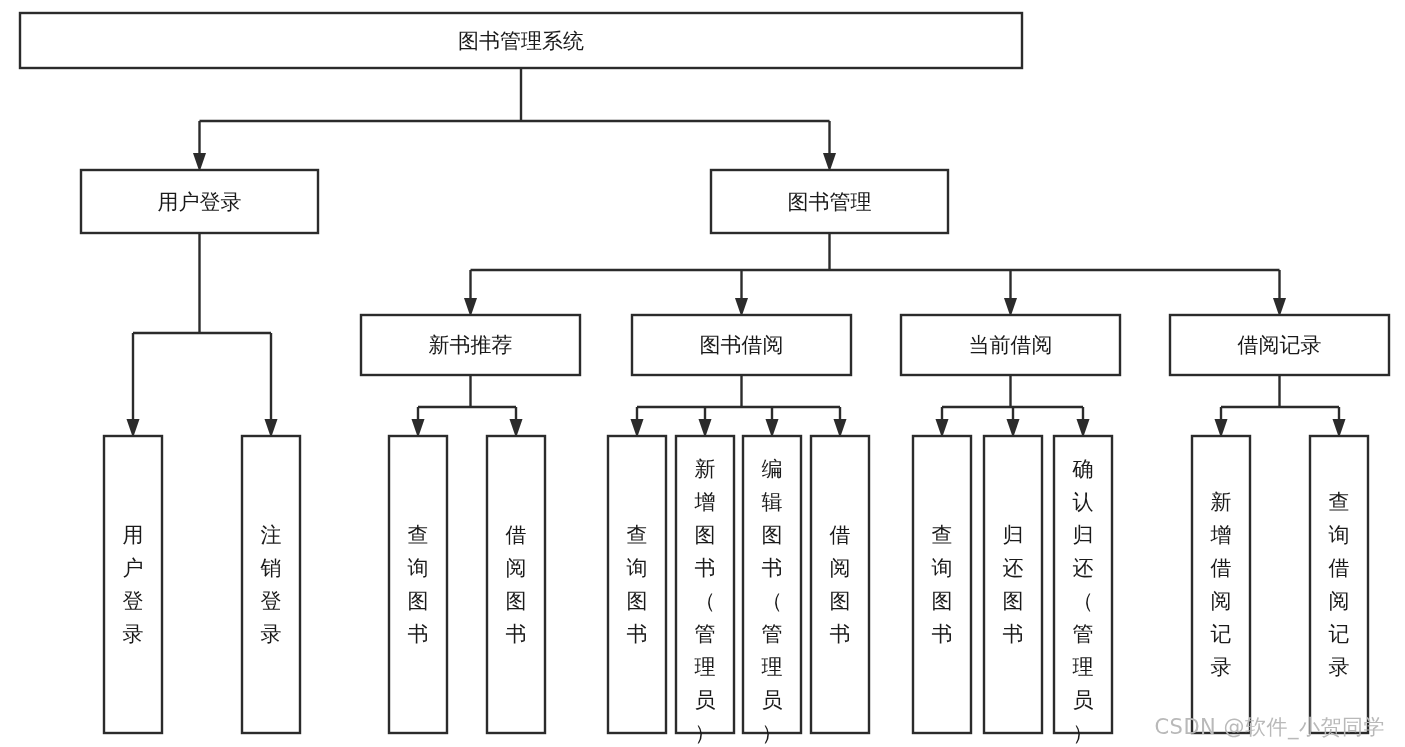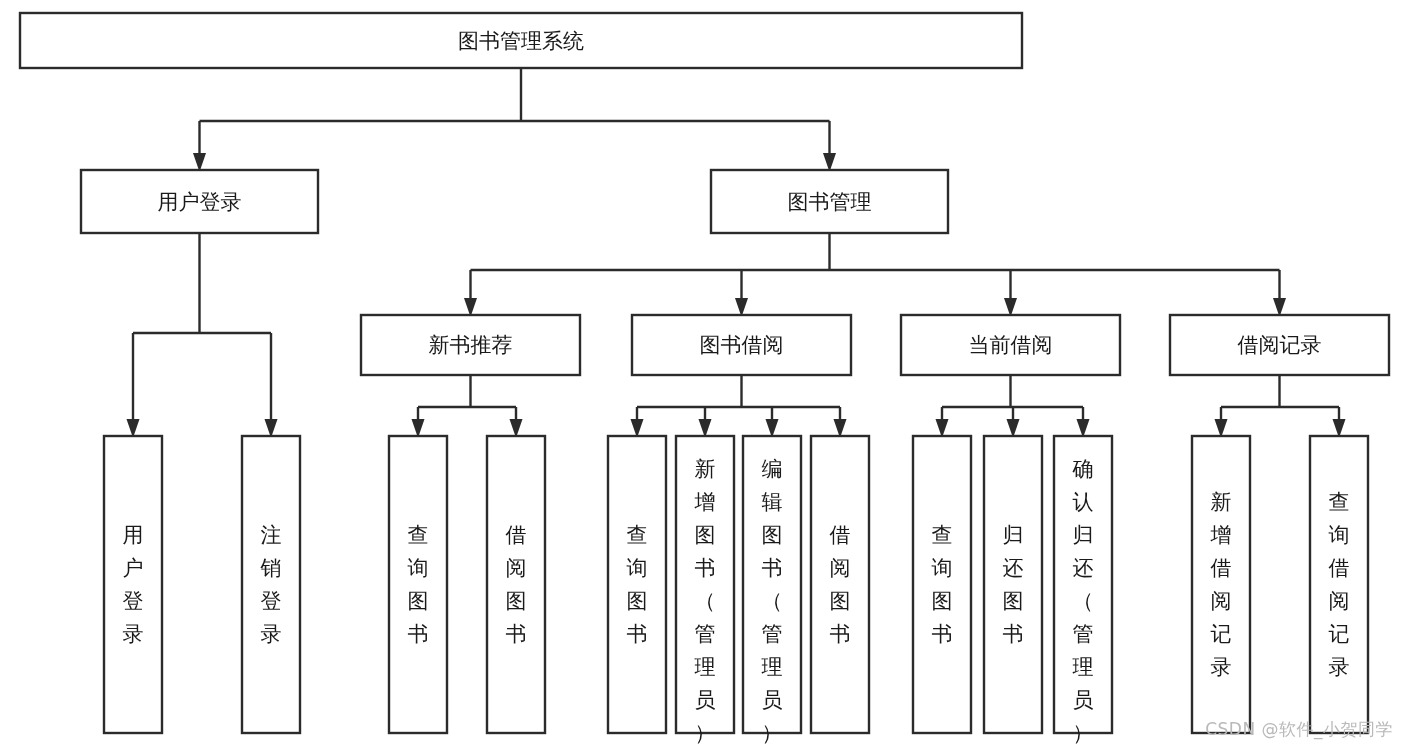--- a/index.html
+++ b/index.html
@@ -53,24 +53,24 @@
     fill: none;
     stroke-linecap: butt;
     stroke-linejoin: miter;
   }
   .edge-arrow {
     fill: #2b2b2b;
     stroke: none;
   }
   .watermark {
     position: absolute;
-    right: 12px;
+    right: 20px;
     bottom: 6px;
     font-family: "DejaVu Sans", "Liberation Sans", sans-serif;
-    font-size: 17px;
+    font-size: 21px;
     color: #b9b9b9;
     letter-spacing: 0.5px;
     white-space: nowrap;
     pointer-events: none;
   }
 </style>
 </head>
 <body>
 
 <div id="diagram-root">

